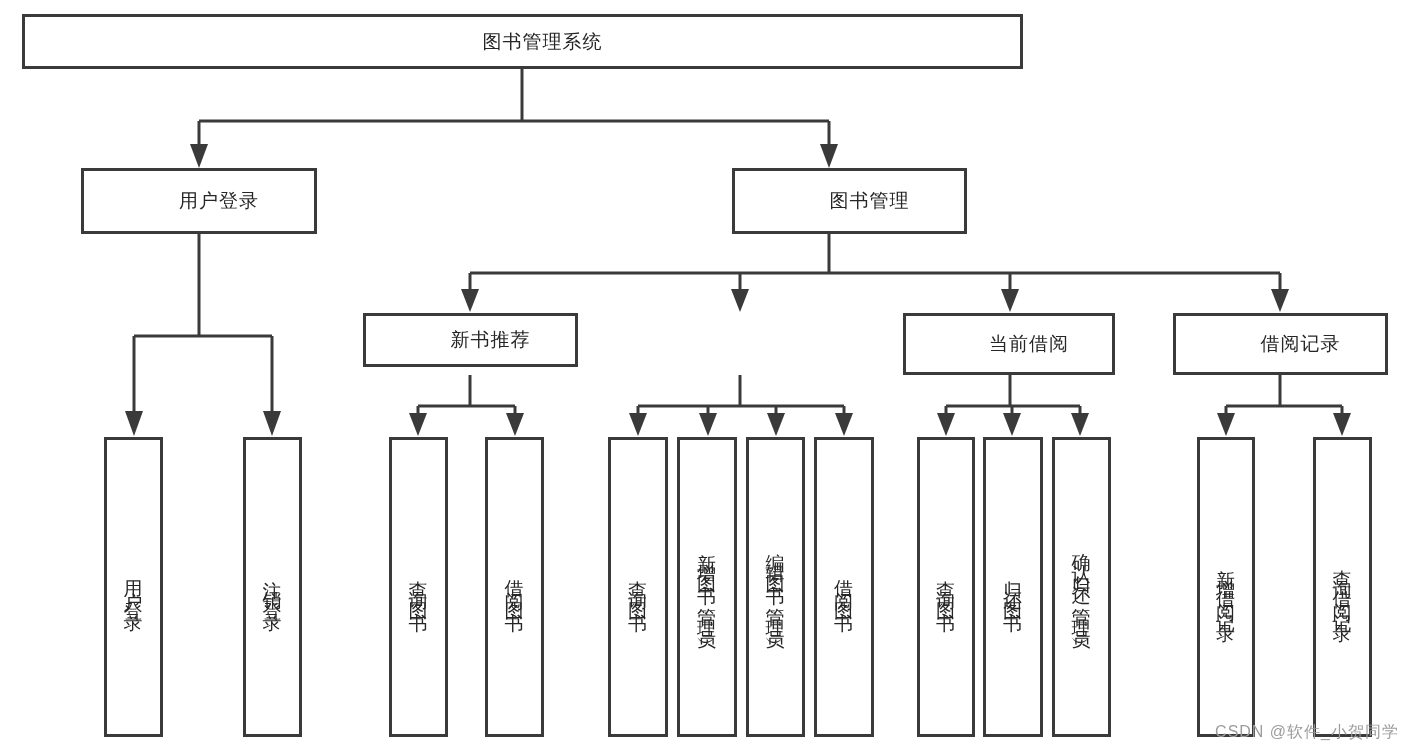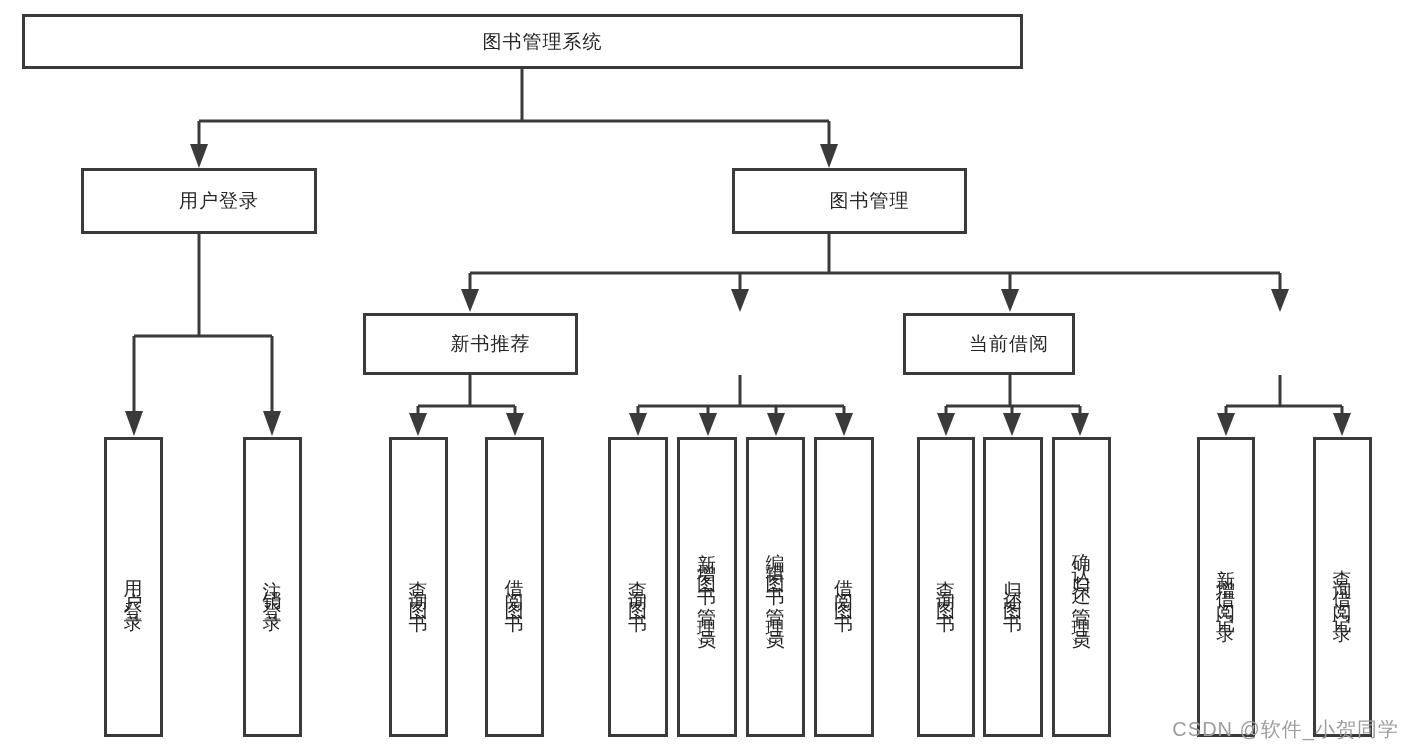--- a/index.html
+++ b/index.html
@@ -27,21 +27,21 @@
     text-orientation:mixed;
     font-size:19px;
     letter-spacing:11px;
     line-height:1;
     white-space:nowrap;
   }
   .watermark{
     position:absolute;
     right:6px;
     bottom:4px;
-    font-size:20px;
+    font-size:16px;
     color:#9c9c9c;
     letter-spacing:1px;
     z-index:5;
     margin-top:28px;
   }
 </style>
 </head>
 <body>
 
 <div class="canvas">
@@ -116,25 +116,28 @@
     <span>图书管理系统</span>
   </div>
 
   <div class="node hbox" style="left:81px;top:168px;width:236px;height:66px;">
     <span>用户登录</span>
   </div>
   <div class="node hbox" style="left:712px;top:168px;width:235px;height:66px;margin-left:20px;">
     <span>图书管理</span>
   </div>
 
-  <div class="node hbox" style="left:363px;top:313px;width:215px;height:62px;">
+  <div class="node hbox" style="left:363px;top:313px;width:215px;height:54px;">
     <span>新书推荐</span>
   </div>
-  <div class="node hbox" style="left:903px;top:313px;width:172px;height:62px;">
+  <div class="node hbox" style="left:903px;top:313px;width:212px;height:62px;">
     <span>当前借阅</span>
+  </div>
+  <div class="node hbox" style="left:1173px;top:313px;width:215px;height:62px;">
+    <span>借阅记录</span>
   </div>
 
   <div class="node vbox" style="left:104px;top:437px;width:59px;height:300px;">
     <span>用户登录</span>
   </div>
   <div class="node vbox" style="left:243px;top:437px;width:59px;height:300px;">
     <span>注销登录</span>
   </div>
 
   <div class="node vbox" style="left:389px;top:437px;width:59px;height:300px;">

